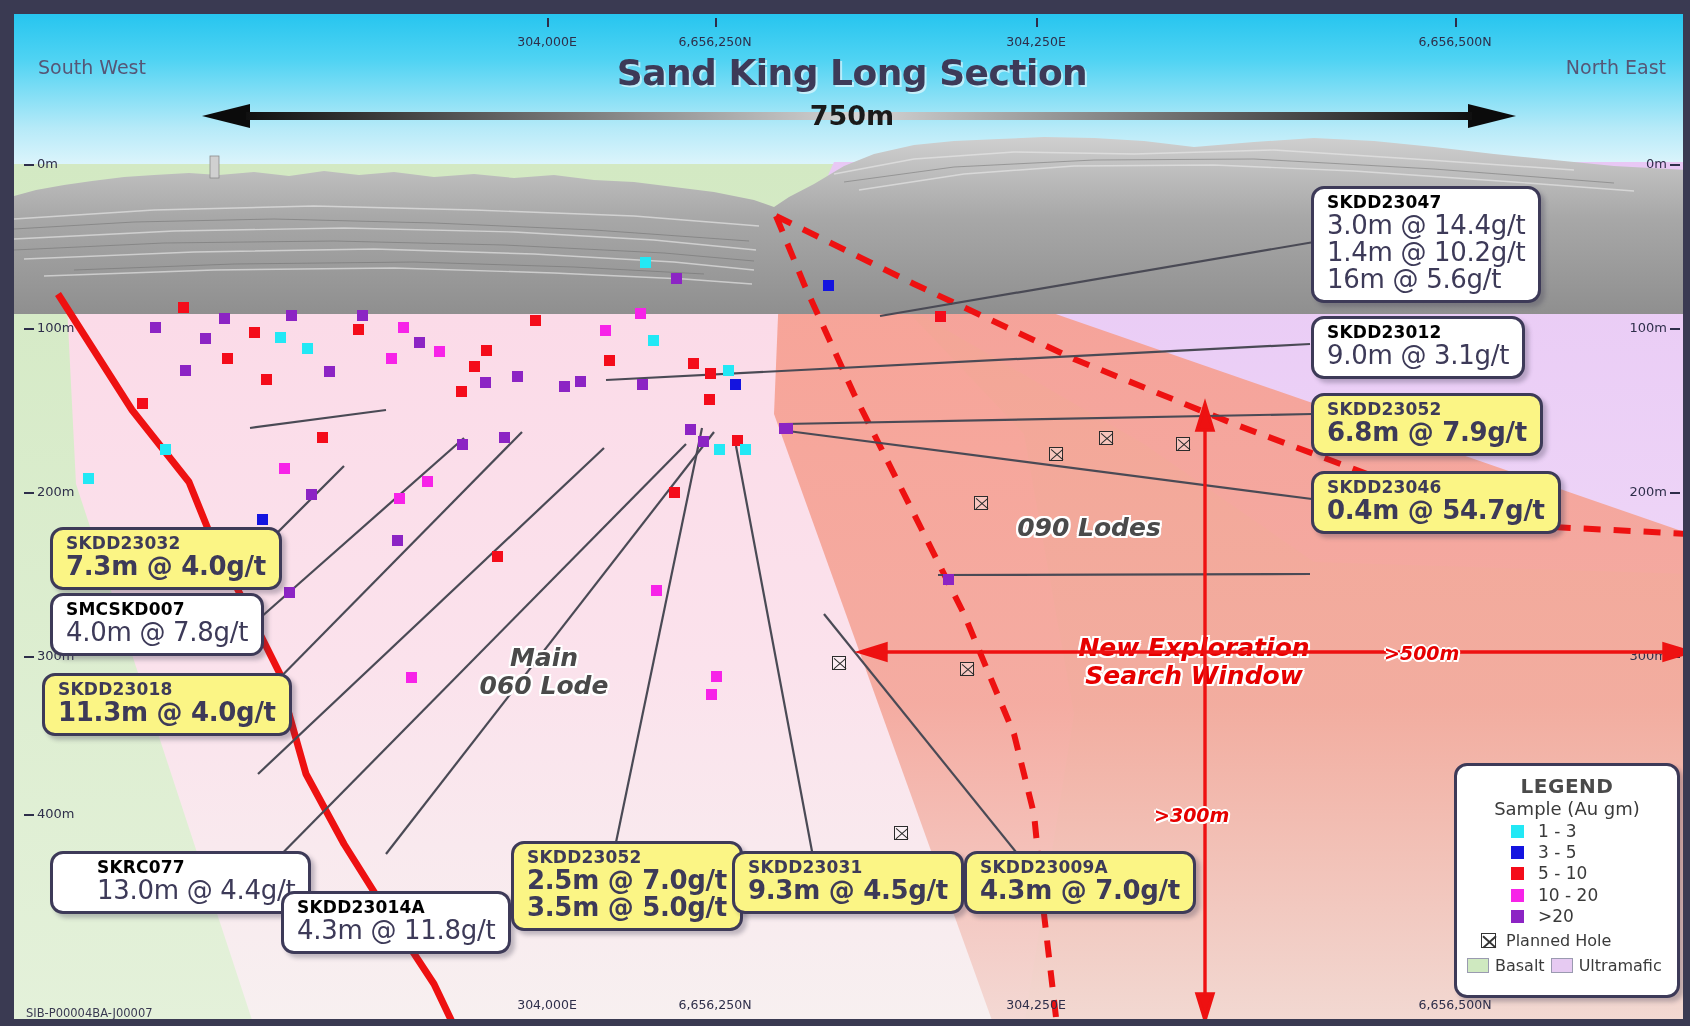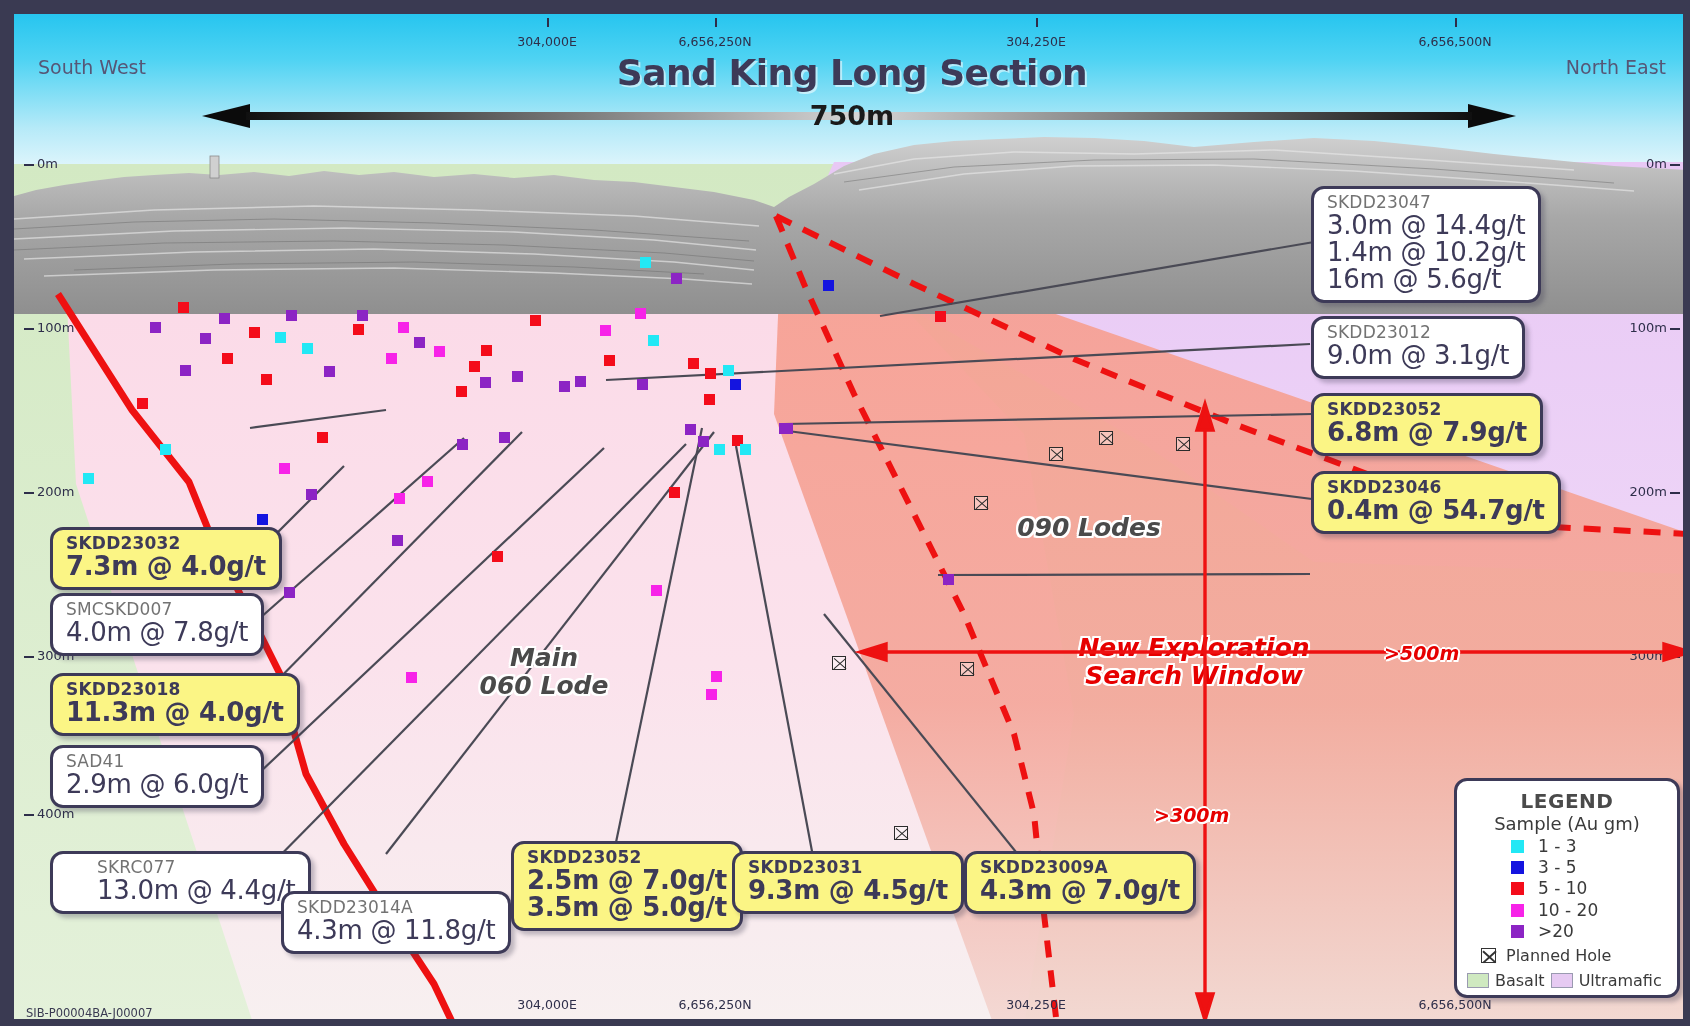--- a/index.html
+++ b/index.html
@@ -105,39 +105,39 @@
     border:3px solid #3d3a58;
     border-radius:13px;
     background:#ffffff;
     padding:5px 13px 7px 13px;
     box-shadow:4px 4px 4px rgba(60,55,80,.30);
     line-height:1.04;
     white-space:nowrap;
   }
   .callout.yellow { background:#fbf585; }
   .callout .hid {
-    display:block; font-size:17px; color:#737373; font-weight:normal;
+    display:block; font-size:17px; color:#000000; font-weight:bold;
     letter-spacing:.2px;
   }
   .callout.yellow .hid { font-weight:bold; color:#3d3a58; }
   .callout .val {
     display:block; font-size:26px; color:#3d3a58; font-weight:normal;
     letter-spacing:-.3px;
   }
   .callout.yellow .val { font-weight:bold; }
   
   .legend {
     position:absolute;
     right:10px; bottom:28px;
     width:226px;
     border:3px solid #3d3a58;
     border-radius:13px;
     background:#fff;
     box-shadow:4px 4px 4px rgba(60,55,80,.30);
-    padding:8px 10px 5px 10px;
+    padding:8px 10px 20px 10px;
   }
   .legend h4 {
     text-align:center; font-size:20px; color:#4a4a4a; letter-spacing:.5px;
     font-weight:bold;
   }
   .legend .sub { text-align:center; font-size:18px; color:#3a3a3a; margin-bottom:2px;}
   .legend-row {
     display:flex; align-items:center; gap:14px;
     padding-left:44px; font-size:17px; color:#3a3a3a; line-height:1.25;
   }
@@ -448,29 +448,25 @@
     <div class="callout yellow" style="left:36px; top:513px;">
       <span class="hid">SKDD23032</span>
       <span class="val">7.3m @ 4.0g/t</span>
     </div>
 
     <div class="callout" style="left:36px; top:579px;">
       <span class="hid">SMCSKD007</span>
       <span class="val">4.0m @ 7.8g/t</span>
     </div>
 
-    <div class="callout yellow" style="left:36px; top:659px;">
+    <div class="callout yellow" style="left:28px; top:659px;">
       <span class="hid">SKDD23018</span>
       <span class="val">11.3m @ 4.0g/t</span>
     </div>
 
-    <div class="callout" style="left:36px; top:731px;">
-      <span class="hid">SAD41</span>
-      <span class="val">2.9m @ 6.0g/t</span>
-    </div>
 
     <div class="callout" style="left:36px; top:837px;padding-left:44px;">
       <span class="hid">SKRC077</span>
       <span class="val">13.0m @ 4.4g/t</span>
     </div>
 
     <div class="callout" style="left:267px; top:837px;margin-top:40px;">
       <span class="hid">SKDD23014A</span>
       <span class="val">4.3m @ 11.8g/t</span>
     </div>

